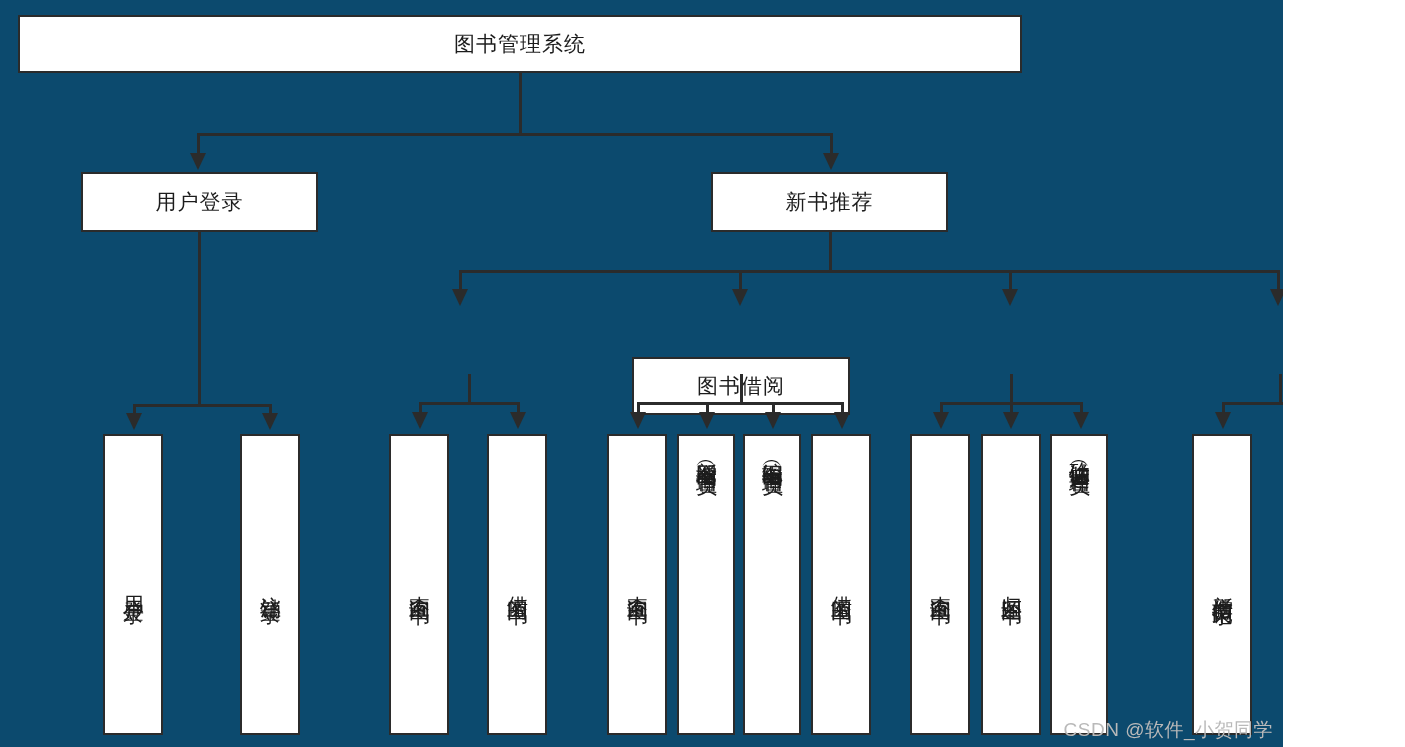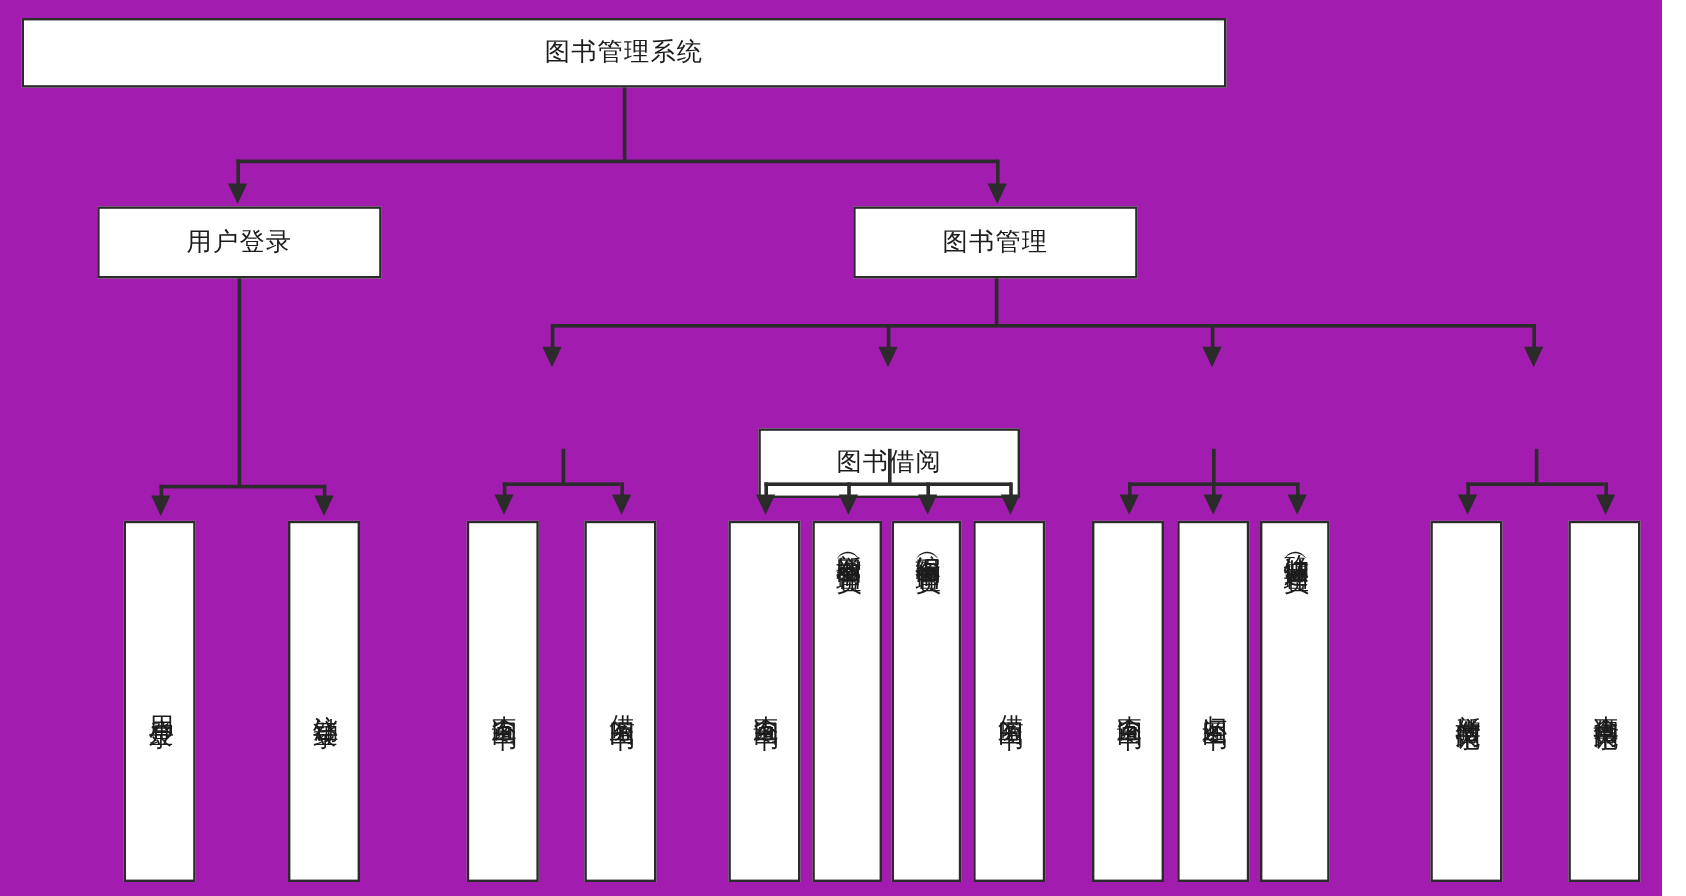--- a/index.html
+++ b/index.html
@@ -2,23 +2,23 @@
 <html><head>
 <meta charset="utf-8">
 <style>
   html,body{margin:0;padding:0;background:#ffffff;}
   body{
     font-family:"Liberation Sans","DejaVu Sans",sans-serif;
     color:#1c1c1c;
   }
   #canvas{
     position:relative;
-    width:1385px;
+    width:1283px;
     height:747px;
-    background:#a21caf;
+    background:#0c4a6e;
     overflow:hidden;
   }
   
   .node{
     position:absolute;
     box-sizing:border-box;
     background:#ffffff;
     border:2.5px solid #2b2b2b;
     display:flex;
     align-items:center;
@@ -94,21 +94,21 @@
 
   <div class="vline" style="left:197px;top:133px;height:23px;"></div>
   <div class="arrow" style="left:190px;top:153px;"></div>
   <div class="vline" style="left:830px;top:133px;height:23px;"></div>
   <div class="arrow" style="left:823px;top:153px;"></div>
 
   <div class="node" style="left:81px;top:172px;width:237px;height:60px;">
     <span class="lbl">用户登录</span>
   </div>
   <div class="node" style="left:711px;top:172px;width:237px;height:60px;">
-    <span class="lbl">图书管理</span>
+    <span class="lbl">新书推荐</span>
   </div>
 
   <div class="vline" style="left:198px;top:232px;height:174px;"></div>
   <div class="hline" style="left:133px;top:404px;width:138px;"></div>
   <div class="vline" style="left:133px;top:404px;height:12px;"></div>
   <div class="arrow" style="left:126px;top:413px;"></div>
   <div class="vline" style="left:269px;top:404px;height:12px;"></div>
   <div class="arrow" style="left:262px;top:413px;"></div>
 
   <div class="node leaf mid" style="left:103px;top:434px;width:60px;height:301px;">
@@ -198,14 +198,15 @@
   <div class="vline" style="left:1337px;top:402px;height:13px;"></div>
   <div class="arrow" style="left:1330px;top:412px;"></div>
 
   <div class="node leaf tall mid" style="left:1192px;top:434px;width:60px;height:301px;">
     <span class="lbl">新增借阅记录</span>
   </div>
   <div class="node leaf tall mid" style="left:1307px;top:434px;width:60px;height:301px;">
     <span class="lbl">查询借阅记录</span>
   </div>
 
+  <div id="watermark">CSDN @软件_小贺同学</div>
 
 </div>
 
 </body></html>

